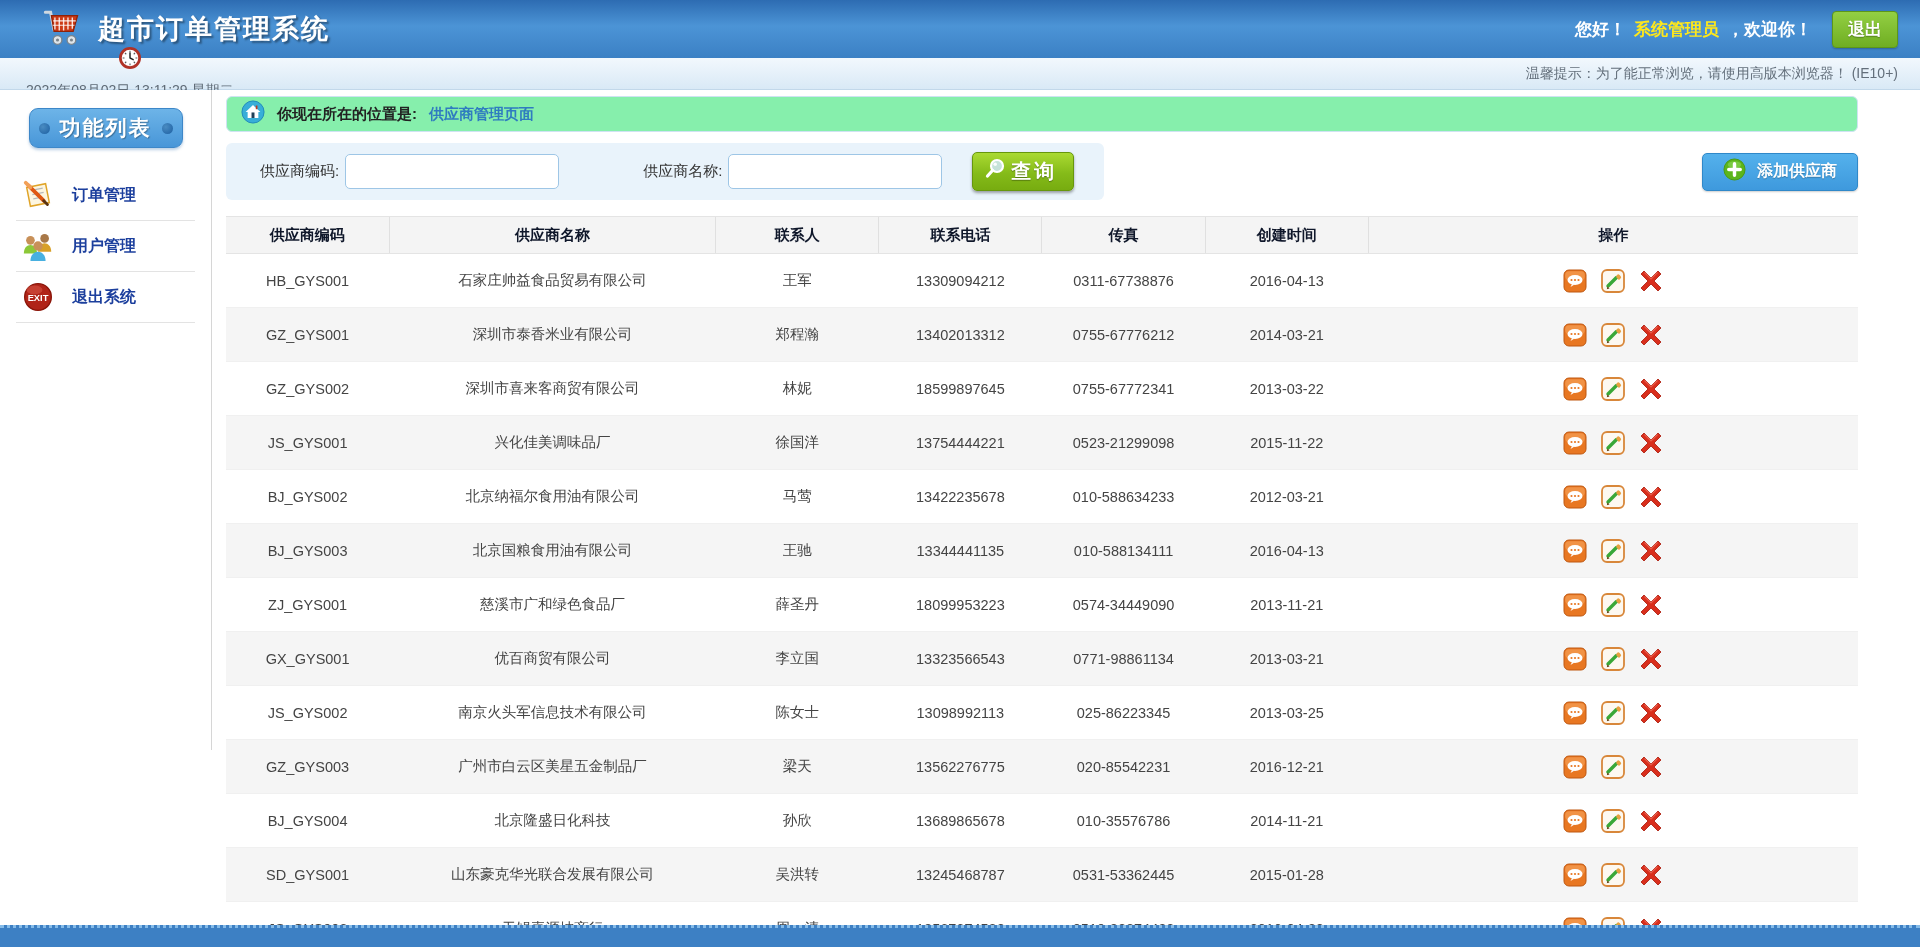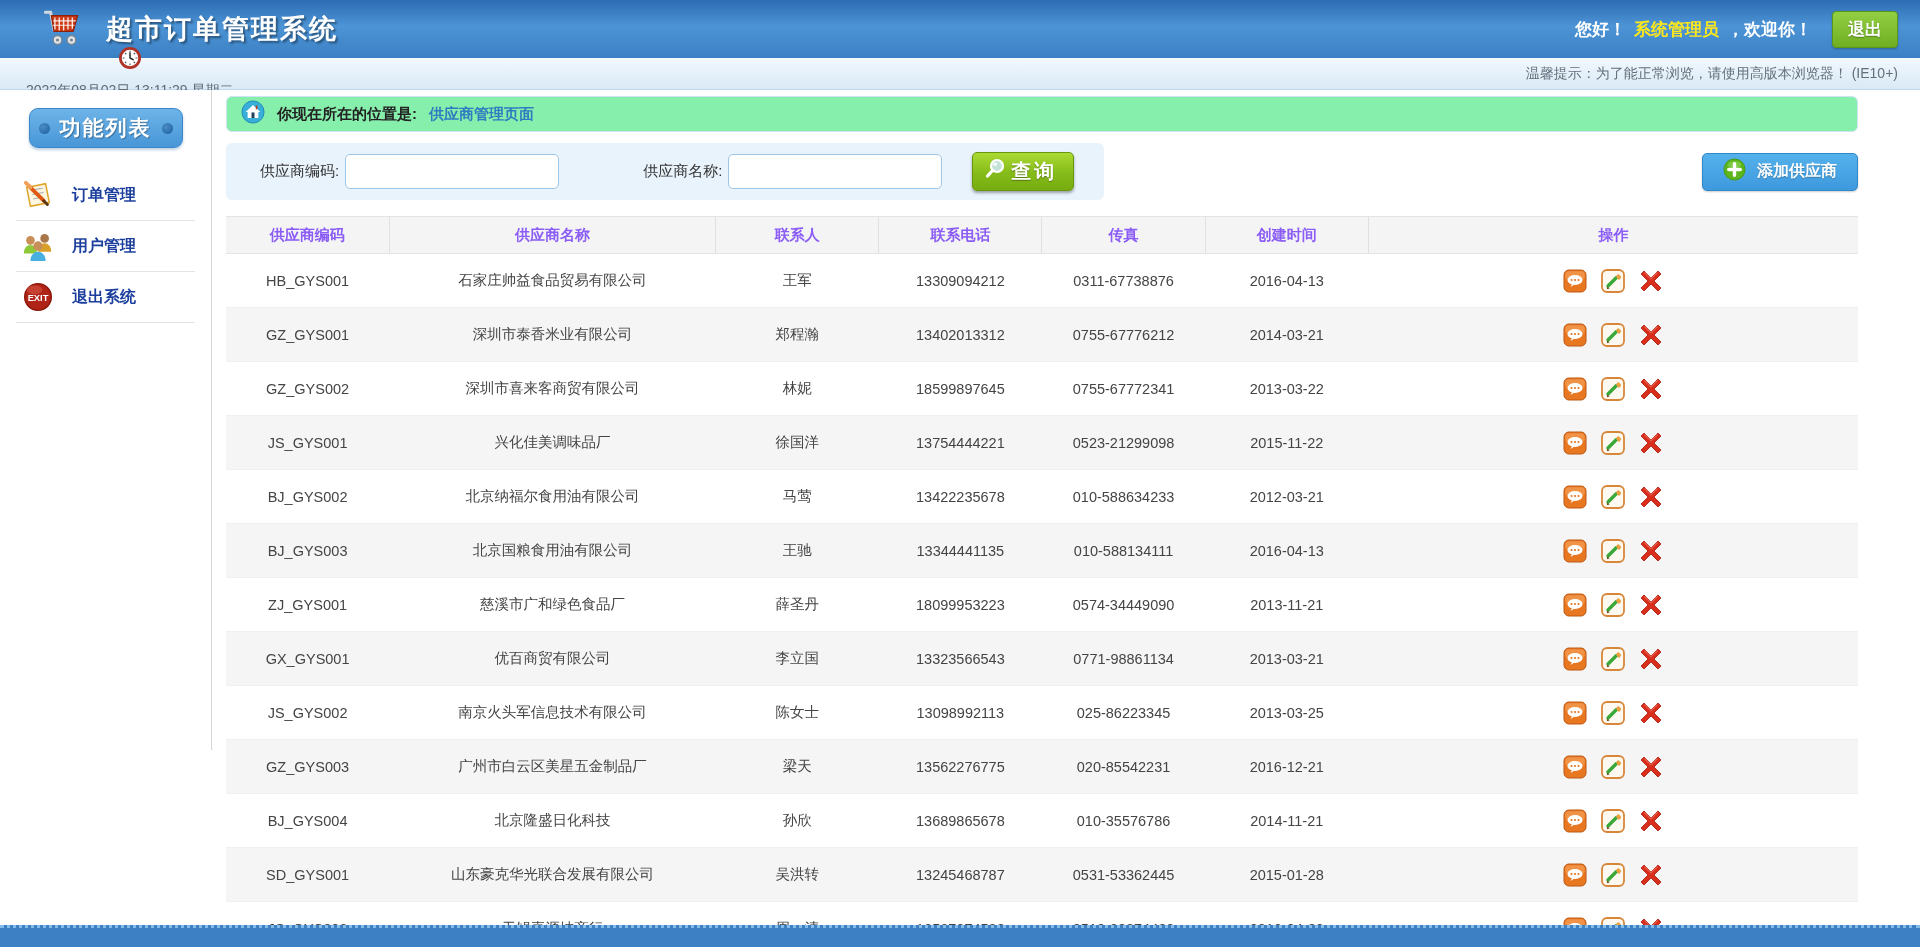--- a/index.html
+++ b/index.html
@@ -5,21 +5,21 @@
   * { margin:0; padding:0; box-sizing:border-box; }
   html,body { width:1920px; height:947px; overflow:hidden; }
   body { font-family:"Liberation Sans","DejaVu Sans",sans-serif; background:#ffffff; position:relative; }
 
   
   .header {
     height:58px; display:flex; align-items:center; justify-content:space-between;
     background:linear-gradient(180deg,#2d6cb2 0%,#4c94d6 45%,#3b80c4 100%);
     padding:0 22px 0 40px;
   }
-  .header-left { display:flex; align-items:center; gap:24px; }
+  .header-left { display:flex; align-items:center; gap:16px; }
   .app-title { color:#ffffff; font-size:27px; font-weight:bold; letter-spacing:2px;
     text-shadow:2px 2px 2px rgba(0,0,0,0.4); }
   .header-right { display:flex; align-items:center; gap:6px; color:#fff; font-size:17px; font-weight:bold; }
   .username { color:#ffe81a; margin:0 2px; }
   .logout-btn {
     margin-left:14px; background:linear-gradient(180deg,#93cf43,#6fae22);
     border:1px solid #5d9718; color:#fff; font-size:17px; font-weight:bold;
     padding:6px 15px; border-radius:4px; cursor:pointer;
     text-shadow:0 1px 1px rgba(0,0,0,0.3); box-shadow:0 1px 2px rgba(0,0,0,0.25);
   }
@@ -88,21 +88,21 @@
     background:linear-gradient(180deg,#54b1ec 0%,#3e99dd 100%);
     border:1px solid #2f88c9; border-radius:5px;
     display:flex; align-items:center; gap:11px;
     color:#fff; font-size:16px; font-weight:bold;
     text-shadow:0 1px 1px rgba(0,0,0,0.25); box-shadow:0 1px 2px rgba(0,0,0,0.2);
   }
 
   
   table { width:100%; border-collapse:collapse; margin-top:16px; table-layout:fixed; }
   thead th {
-    background:#f4f4f4; height:37px; font-size:15px; font-weight:bold; color:#8b5cf6;
+    background:#f4f4f4; height:37px; font-size:15px; font-weight:bold; color:#0f172a;
     border-top:1px solid #e4e4e4; border-bottom:1px solid #e4e4e4; text-align:center;
   }
   thead th + th { border-left:1px solid #e0e0e0; }
   tbody td { height:53px; text-align:center; font-size:14.5px; color:#444;
     border-bottom:1px solid #f0f0f0; }
   tbody tr.alt td { background:#f5f5f5; }
   .actions-cell { display:flex; align-items:center; justify-content:center; gap:14px; height:53px; }
   .act-icon { width:24px; height:24px; display:inline-flex; cursor:pointer; }
 
   

